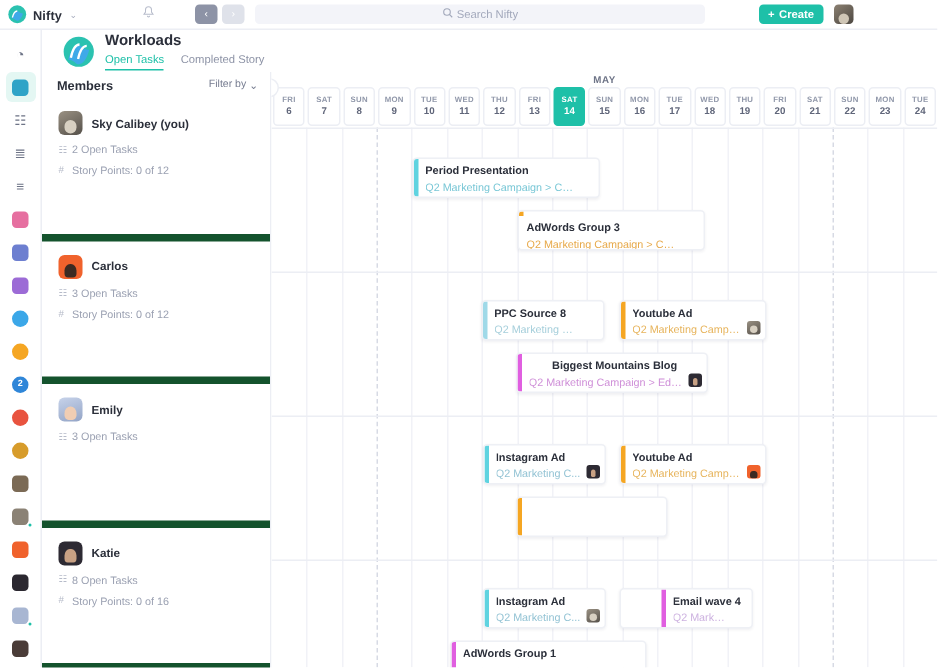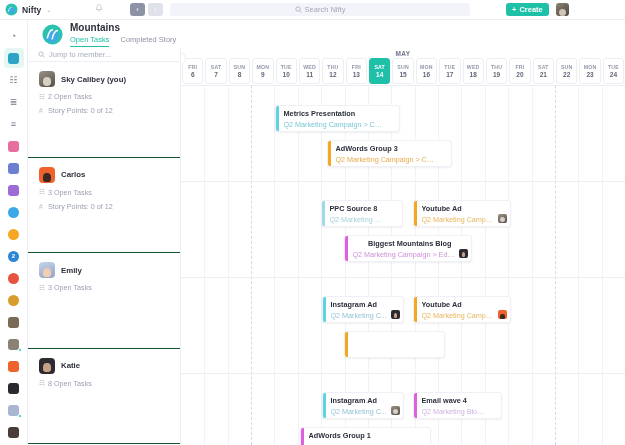--- a/index.html
+++ b/index.html
@@ -104,21 +104,21 @@
   }
   .mem-title { font-size: 8.5px; font-weight: bold; color: #2b2f3a; }
   .filter-by { margin-left: auto; font-size: 7px; color: #767c90; display: flex; gap: 2px; align-items: center; }
   .mem-search {
     height: 14px; display: flex; align-items: center; gap: 4px; padding: 0 10px;
     border-bottom: 1px solid #eceef4;
   }
   .mem-search .mag { font-size: 7px; color: #a9aec0; }
   .mem-search .ph { font-size: 7.5px; color: #a9aec0; }
   .mem-row {
-    height: 95.5px; border-bottom: 1px solid #14532d; padding: 9px 8px 0 11px;
+    height: 95.5px; border-bottom: 5px solid #14532d; padding: 9px 8px 0 11px;
   }
   .mem-id { display: flex; align-items: center; gap: 6px; }
   .mem-av {
     width: 16px; height: 16px; border-radius: 4px; overflow: hidden; position: relative;
     flex: 0 0 16px;
   }
   .mem-name { font-size: 7.8px; font-weight: bold; color: #2b2f3a; }
   .mem-stat { font-size: 7.2px; color: #9ba1b2; margin-top: 5px; display: flex; gap: 4px; align-items: center; }
   .mem-stat .gl { font-size: 6.5px; color: #b6bbc9; width: 5px; }
 
@@ -289,37 +289,35 @@
     </div>
 
   <div class="header">
     <svg class="wl-logo" viewBox="0 0 24 24">
       <circle cx="12" cy="12" r="11.5" fill="#2bc2b0"></circle>
       <path d="M4 18c2-8 5.5-11 8-11s3.5 3.5 8 3.5c-2 8-5.5 11-8 11s-3.5-3.5-8-3.5z" fill="#3fa9e8"></path>
       <path d="M6 16.5C7.6 9 10.5 6.5 12.6 6.5" stroke="#ffffff" stroke-width="1.8" fill="none"></path>
       <path d="M11.5 17.5c1.6-7.5 4.5-10 6.6-10" stroke="#ffffff" stroke-width="1.8" fill="none"></path>
     </svg>
     <div class="htext">
-      <div class="wl-title">Mountains</div>
+      <div class="wl-title">Workloads</div>
       <div class="tabs">
         <div class="tab active">Open Tasks</div>
         <div class="tab">Completed Story</div>
       </div>
     </div>
   </div>
 
   <div class="members">
-    <div class="mem-search">
-      <span class="mag">
-        <svg width="7" height="7" viewBox="0 0 14 14">
-          <circle cx="6" cy="6" r="4.4" fill="none" stroke="#a9aec0" stroke-width="1.5"></circle>
-          <line x1="9.2" y1="9.2" x2="13" y2="13" stroke="#a9aec0" stroke-width="1.5"></line>
-        </svg>
+    <div class="mem-head">
+      <span class="mem-title">Members</span>
+      <span class="filter-by">
+        <span>Filter by</span>
+        <span>⌄</span>
       </span>
-      <span class="ph">Jump to member...</span>
     </div>
     <div id="member-rows">
         <div class="mem-row">
           <div class="mem-id">
             <span class="mem-av a-grey"></span>
             <span class="mem-name">Sky Calibey (you)</span>
           </div>
           <div class="mem-stat">
             <span class="gl">☷</span>
             <span>2 Open Tasks</span>
@@ -354,20 +352,24 @@
           </div>
         </div>
         <div class="mem-row">
           <div class="mem-id">
             <span class="mem-av a-dark"></span>
             <span class="mem-name">Katie</span>
           </div>
           <div class="mem-stat">
             <span class="gl">☷</span>
             <span>8 Open Tasks</span>
+          </div>
+          <div class="mem-stat">
+            <span class="gl">#</span>
+            <span>Story Points: 0 of 16</span>
           </div>
         </div>
       </div>
   </div>
 
   <div class="timeline">
     <div class="collapse-chev">‹</div>
     <div class="month">MAY</div>
     <div class="days" id="day-strip">
         <div class="day">
@@ -466,25 +468,25 @@
         <div class="vdot" style="left: 374px;"></div>
         <div class="vline" style="left: 397px;"></div>
         <div class="vline" style="left: 421px;"></div>
         <div class="hline" style="top: 0px;"></div>
         <div class="hline" style="top: 96px;"></div>
         <div class="hline" style="top: 192px;"></div>
         <div class="hline" style="top: 288px;"></div>
         <div class="card" style="left: 94px; top: 20px; width: 125px;">
           <div class="bar" style="background:#5fd3e0"></div>
           <div class="body">
-            <div class="ct">Metrics Presentation</div>
+            <div class="ct">Period Presentation</div>
             <div class="cs" style="color:#79c7d6">Q2 Marketing Campaign &gt; Camp...</div>
           </div>
         </div>
-        <div class="card" style="left: 146px; top: 55px; width: 125px;">
+        <div class="card" style="left: 164px; top: 55px; width: 125px; flex-direction: column;">
           <div class="bar" style="background:#f5a623"></div>
           <div class="body">
             <div class="ct">AdWords Group 3</div>
             <div class="cs" style="color:#e7a94a">Q2 Marketing Campaign &gt; Camp...</div>
           </div>
         </div>
         <div class="card" style="left: 140px; top: 115px; width: 82px;">
           <div class="bar" style="background:#9fd9e8"></div>
           <div class="body">
             <div class="ct">PPC Source 8</div>
@@ -527,21 +529,21 @@
           <div class="bar" style="background:#f5a623"></div>
         </div>
         <div class="card" style="left: 141px; top: 307px; width: 82px;">
           <div class="bar" style="background:#5fd3e0"></div>
           <div class="body">
             <div class="ct">Instagram Ad</div>
             <div class="cs" style="color:#93c3d4">Q2 Marketing C...</div>
             <span class="cav a-grey"></span>
           </div>
         </div>
-        <div class="card" style="left: 232px; top: 307px; width: 89px;">
+        <div class="card" style="left: 232px; top: 307px; width: 89px; padding-left: 27px;">
           <div class="bar" style="background:#e05fe0"></div>
           <div class="body">
             <div class="ct">Email wave 4</div>
             <div class="cs" style="color:#cdb2e0">Q2 Marketing Blog...</div>
           </div>
         </div>
         <div class="card" style="left: 119px; top: 342px; width: 131px;">
           <div class="bar" style="background:#e05fe0"></div>
           <div class="body">
             <div class="ct">AdWords Group 1</div>

